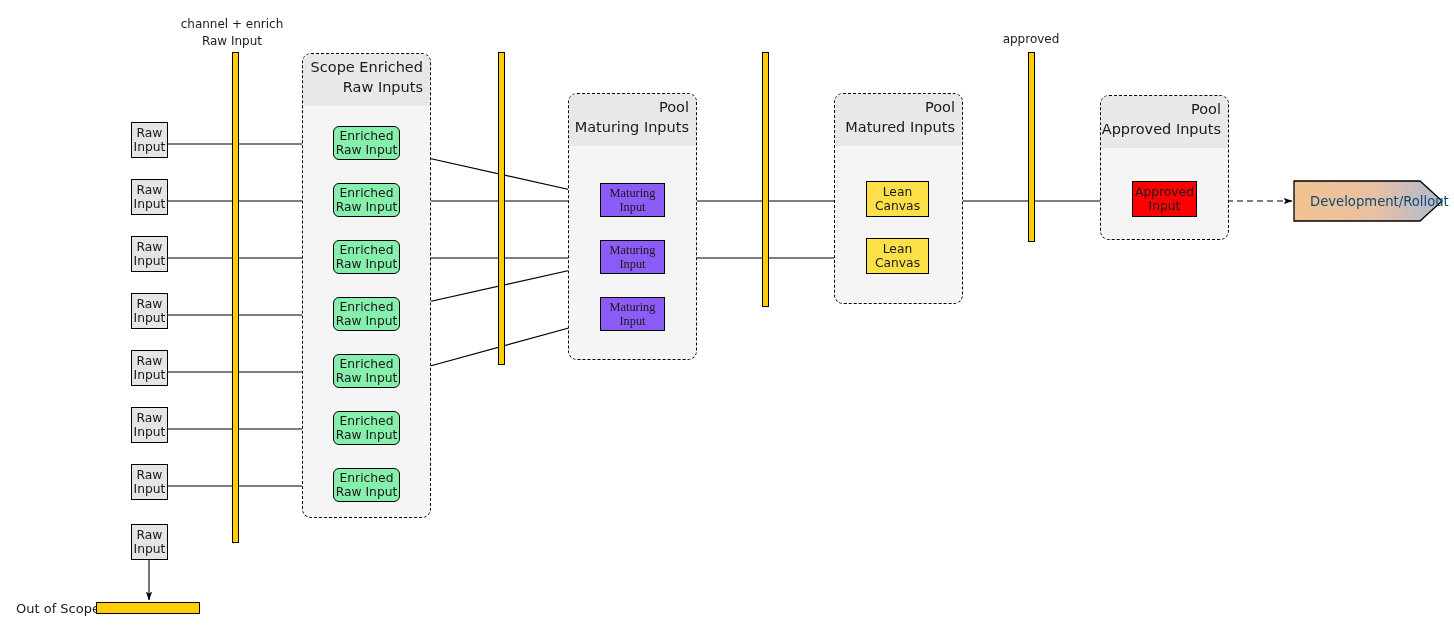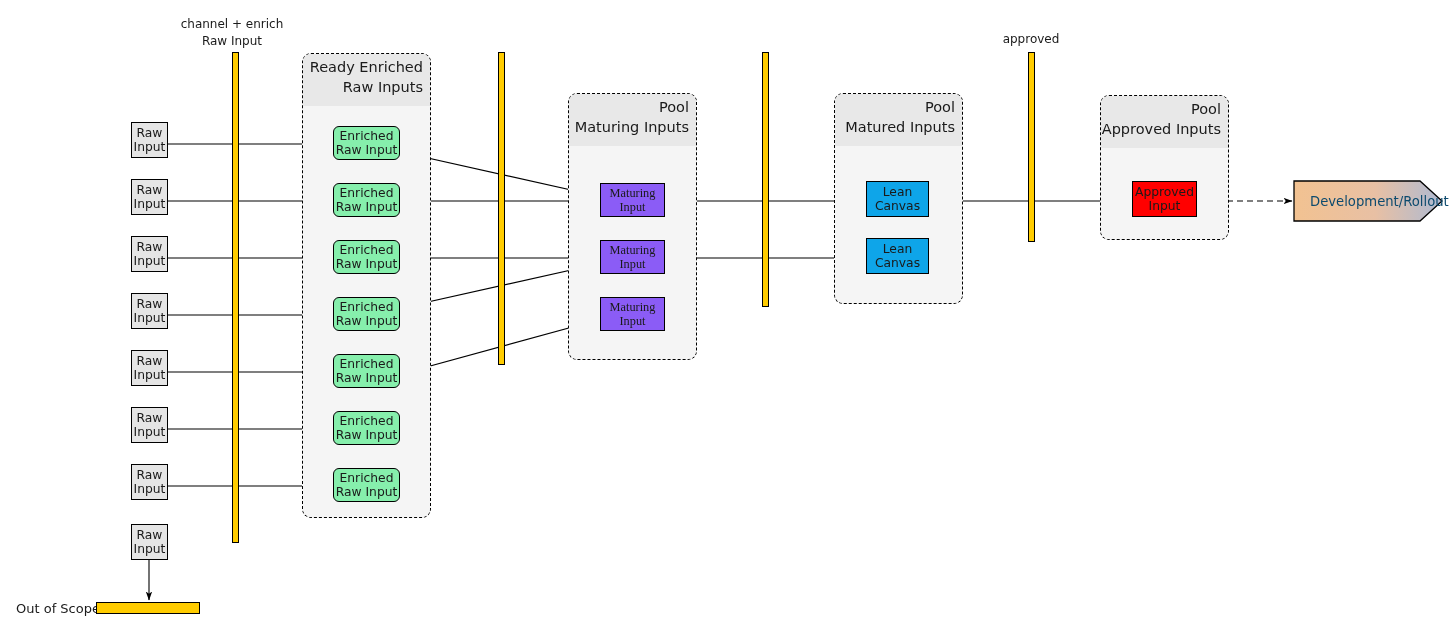--- a/index.html
+++ b/index.html
@@ -69,21 +69,21 @@
   }
   .node.enriched {
     background: #86efac;
     border-radius: 6px;
   }
   .node.maturing {
     background: #8b5cf6;
     font-family: Liberation Serif, serif;
   }
   .node.lean {
-    background: #0ea5e9;
+    background: #fde047;
   }
   .node.approved {
     background: #ff0000;
   }
   .gateway-bar {
     position: absolute;
     background: #ffcc00;
     border: 1.2px solid #000000;
     box-sizing: border-box;
   }
@@ -168,21 +168,21 @@
     </g>
 
     <g stroke="#000" stroke-width="1.1" fill="none">
       <line x1="149" y1="560" x2="149" y2="600" marker-end="url(#arrow)"></line>
     </g>
 
     <polygon points="1294,181 1420,181 1442,201 1420,221 1294,221" fill="url(#endgrad)" stroke="#000" stroke-width="1.3"></polygon>
   </svg>
 
   <div class="pool" style="left:302px; top:53px; width:129px; height:465px;">
-    <div class="pool-header">Ready Enriched
+    <div class="pool-header">Scope Enriched
 Raw Inputs</div>
   </div>
 
   <div class="pool" style="left:568px; top:93px; width:129px; height:267px;">
     <div class="pool-header">Pool
 Maturing Inputs</div>
   </div>
 
   <div class="pool" style="left:834px; top:93px; width:129px; height:211px;">
     <div class="pool-header">Pool

